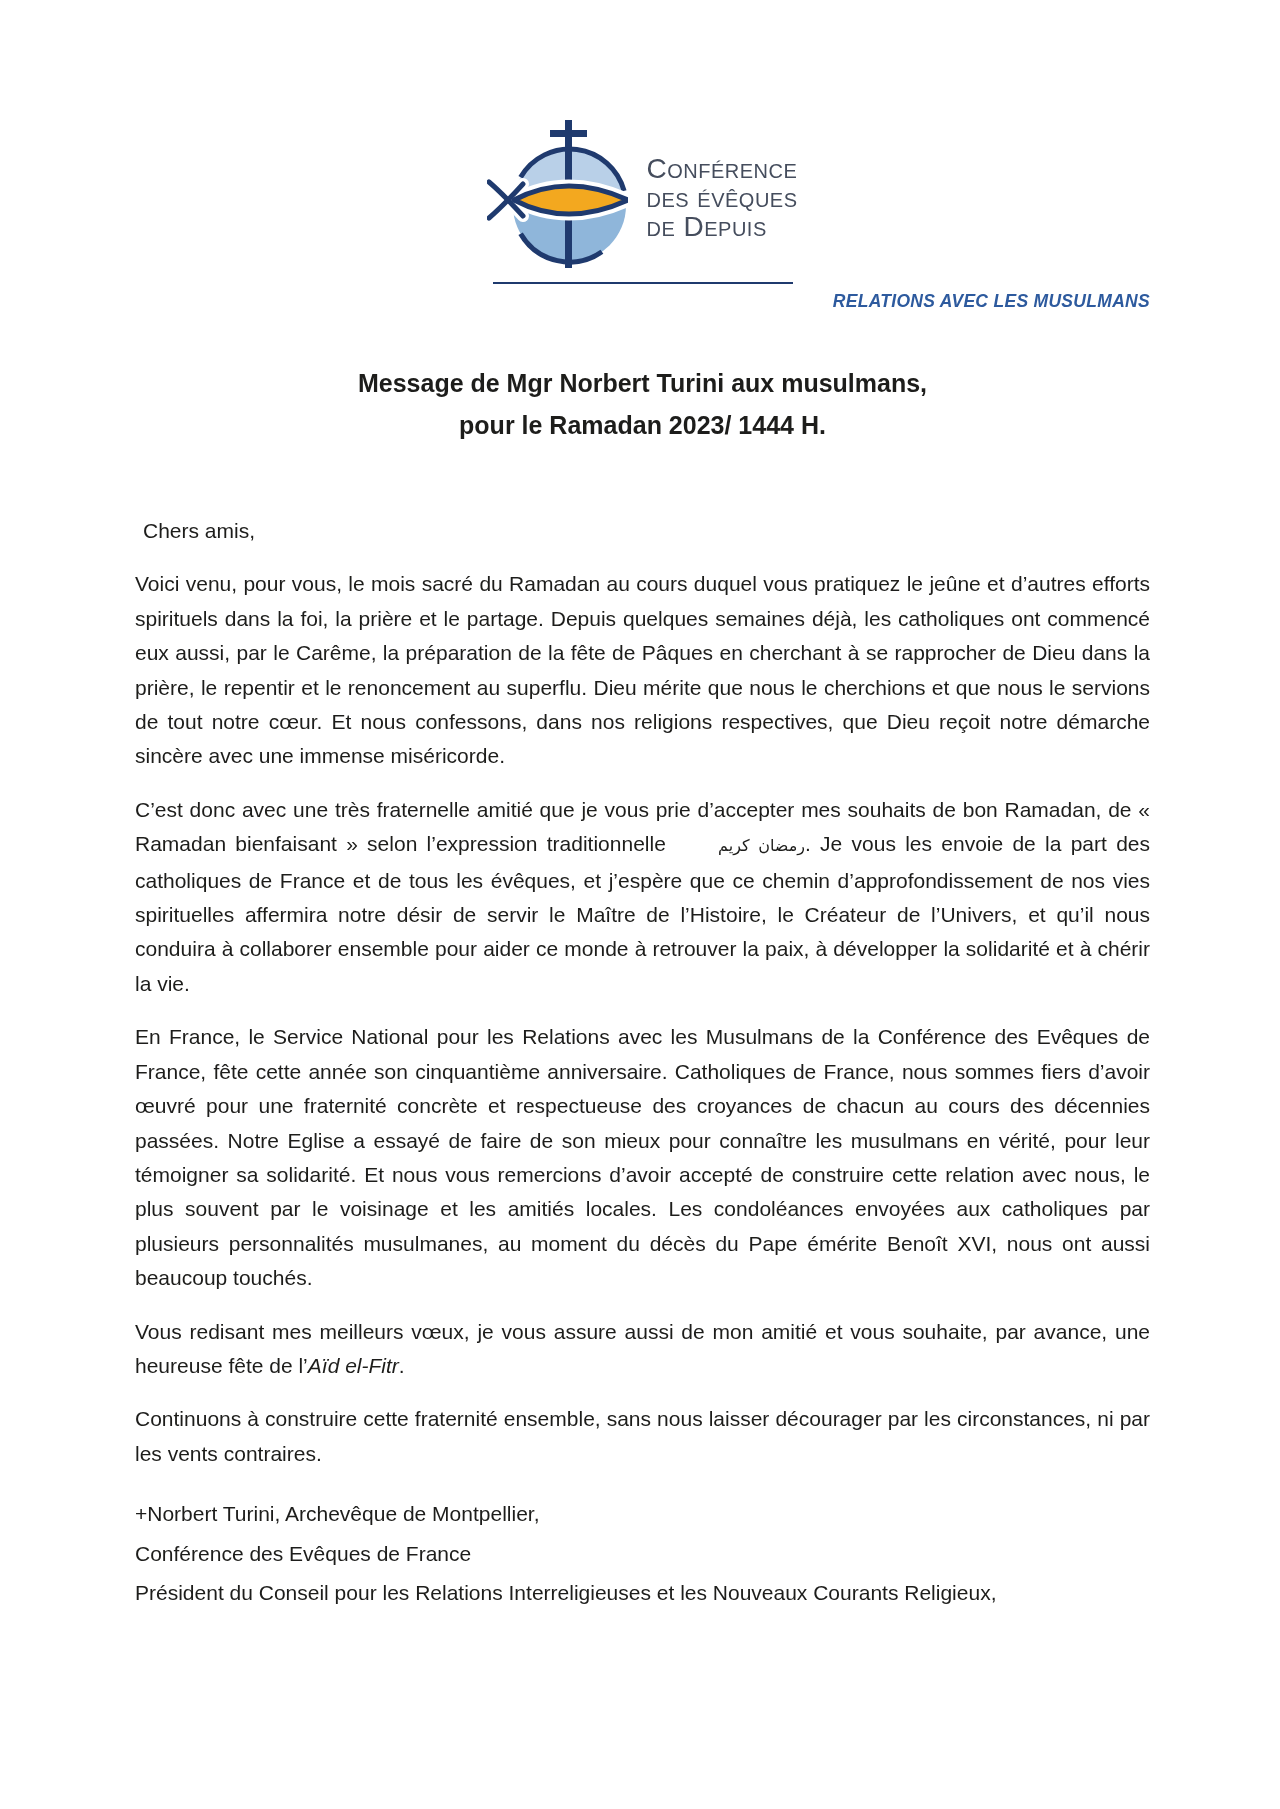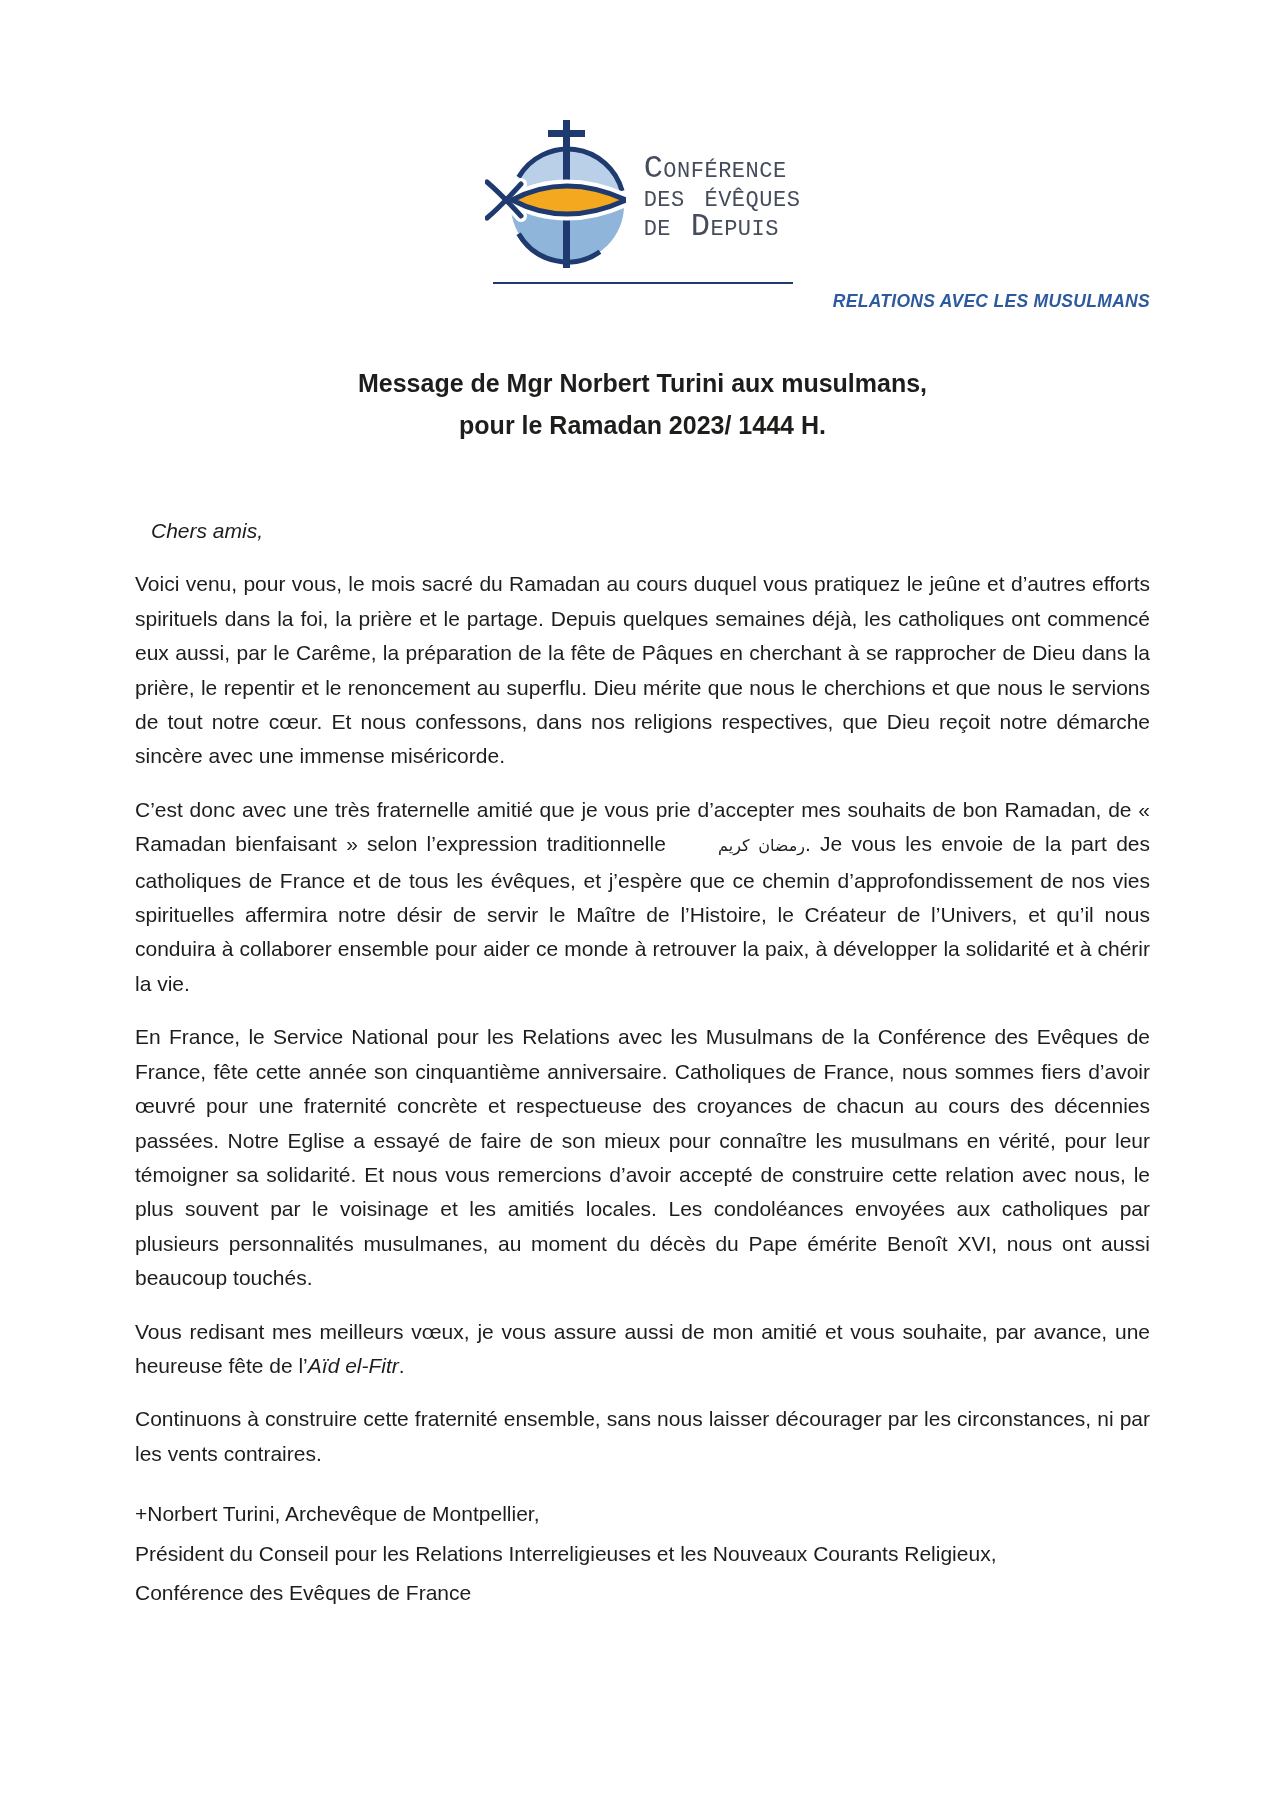--- a/index.html
+++ b/index.html
@@ -23,38 +23,38 @@
   .logo-icon{width:141px;height:150px;flex:0 0 auto;}
   .globe-top{fill:var(--globe-top);}
   .globe-bottom{fill:var(--globe-bottom);}
   .arc{fill:none;stroke:var(--navy);stroke-width:5;}
   .navy-fill{fill:var(--navy);}
   .white-stroke{fill:none;stroke:#ffffff;stroke-width:12;stroke-linecap:round;}
   .fish-white{fill:#ffffff;stroke:#ffffff;stroke-width:13;}
   .fish-body{fill:var(--fish-orange);stroke:var(--navy);stroke-width:5;stroke-linejoin:round;}
   .tail{fill:none;stroke:var(--navy);stroke-width:5;stroke-linecap:round;}
   .org-name{
-    font-family:Liberation Mono, monospace;font-variant:small-caps;
-    font-size:32px;line-height:29px;letter-spacing:0.5px;
+    font-family:Liberation Sans, sans-serif;font-variant:small-caps;
+    font-size:28px;line-height:29px;letter-spacing:0.5px;
     color:var(--org-text);padding-top:34px;
   }
   .org-line{display:block;}
   .logo-divider{width:300px;height:2px;background:var(--navy);margin:12px auto 7px;}
   .logo-subtitle{
     text-align:right;font-weight:bold;font-style:italic;
     font-size:17.5px;letter-spacing:0.3px;color:var(--subtitle-blue);
   }
   
   .title{
     text-align:center;font-weight:bold;font-size:25px;line-height:30px;
     color:var(--text);margin:56px 0 0;
   }
   .title2{margin-top:12px;}
   .content{font-size:21px;line-height:34.4px;}
-  .salutation{margin:74px 16px 19px;font-style:italic;}
+  .salutation{margin:74px 8px 19px;}
   .para{text-align:justify;margin:0 0 19px;}
   .arabic{font-family:"DejaVu Sans", sans-serif;font-size:16px;margin-left:43px;}
   .signature{margin-top:26px;text-align:left;}
   .signature p{margin:0 0 5px;}
   em{font-style:italic;}
 </style>
 </head>
 <body>
 
 <div class="page">
@@ -105,18 +105,18 @@
     <p class="para"><span>C’est donc avec une très fraternelle amitié que je vous prie d’accepter mes souhaits de bon Ramadan, de « Ramadan bienfaisant » selon l’expression traditionnelle </span><span class="arabic" dir="rtl">رمضان كريم</span><span>. Je vous les envoie de la part des catholiques de France et de tous les évêques, et j’espère que ce chemin d’approfondissement de nos vies spirituelles affermira notre désir de servir le Maître de l’Histoire, le Créateur de l’Univers, et qu’il nous conduira à collaborer ensemble pour aider ce monde à retrouver la paix, à développer la solidarité et à chérir la vie.</span></p>
 
     <p class="para"><span>En France, le Service National pour les Relations avec les Musulmans de la Conférence des Evêques de France, fête cette année son cinquantième anniversaire. Catholiques de France, nous sommes fiers d’avoir œuvré pour une fraternité concrète et respectueuse des croyances de chacun au cours des décennies passées. Notre Eglise a essayé de faire de son mieux pour connaître les musulmans en vérité, pour leur témoigner sa solidarité. Et nous vous remercions d’avoir accepté de construire cette relation avec nous, le plus souvent par le voisinage et les amitiés locales. Les condoléances envoyées aux catholiques par plusieurs personnalités musulmanes, au moment du décès du Pape émérite Benoît XVI, nous ont aussi beaucoup touchés.</span></p>
 
     <p class="para"><span>Vous redisant mes meilleurs vœux, je vous assure aussi de mon amitié et vous souhaite, par avance, une heureuse fête de l’</span><em>Aïd el-Fitr</em><span>.</span></p>
 
     <p class="para"><span>Continuons à construire cette fraternité ensemble, sans nous laisser décourager par les circonstances, ni par les vents contraires.</span></p>
 
     <div class="signature">
       <p>+Norbert Turini, Archevêque de Montpellier,</p>
+      <p>Conférence des Evêques de France</p>
       <p>Président du Conseil pour les Relations Interreligieuses et les Nouveaux Courants Religieux,</p>
-      <p>Conférence des Evêques de France</p>
     </div>
   </main>
 
 </div>
 
 </body></html>

